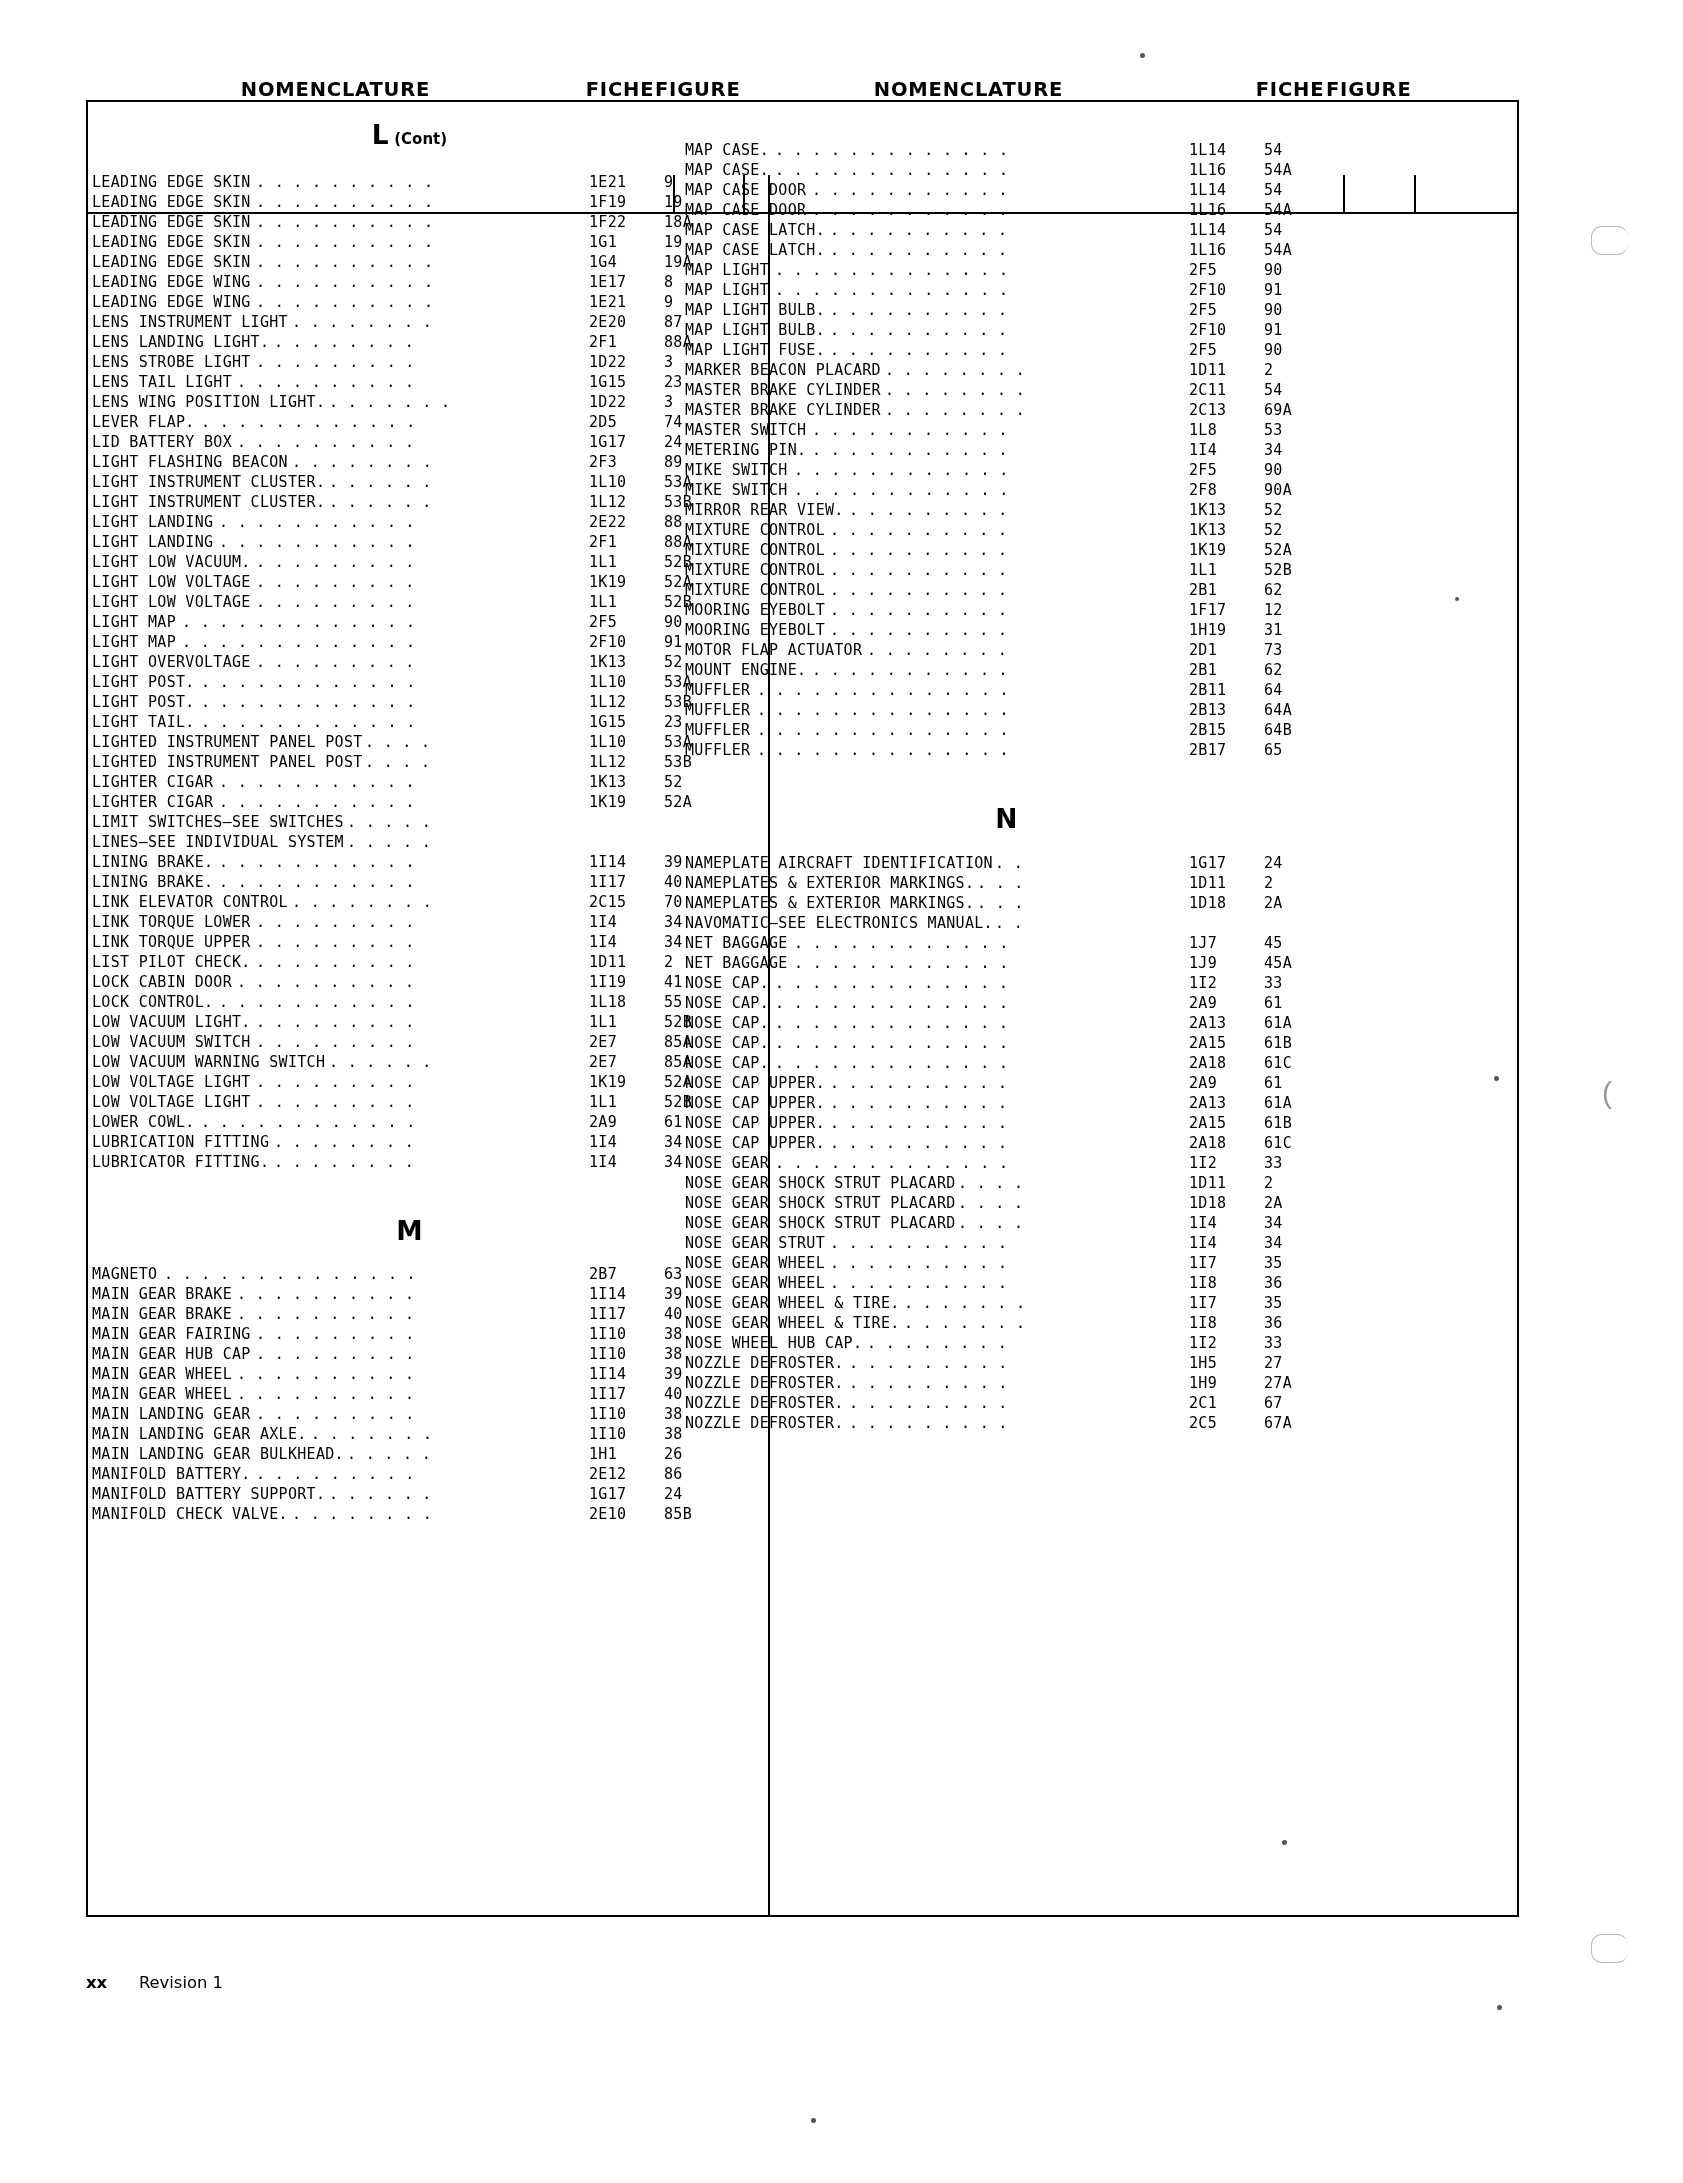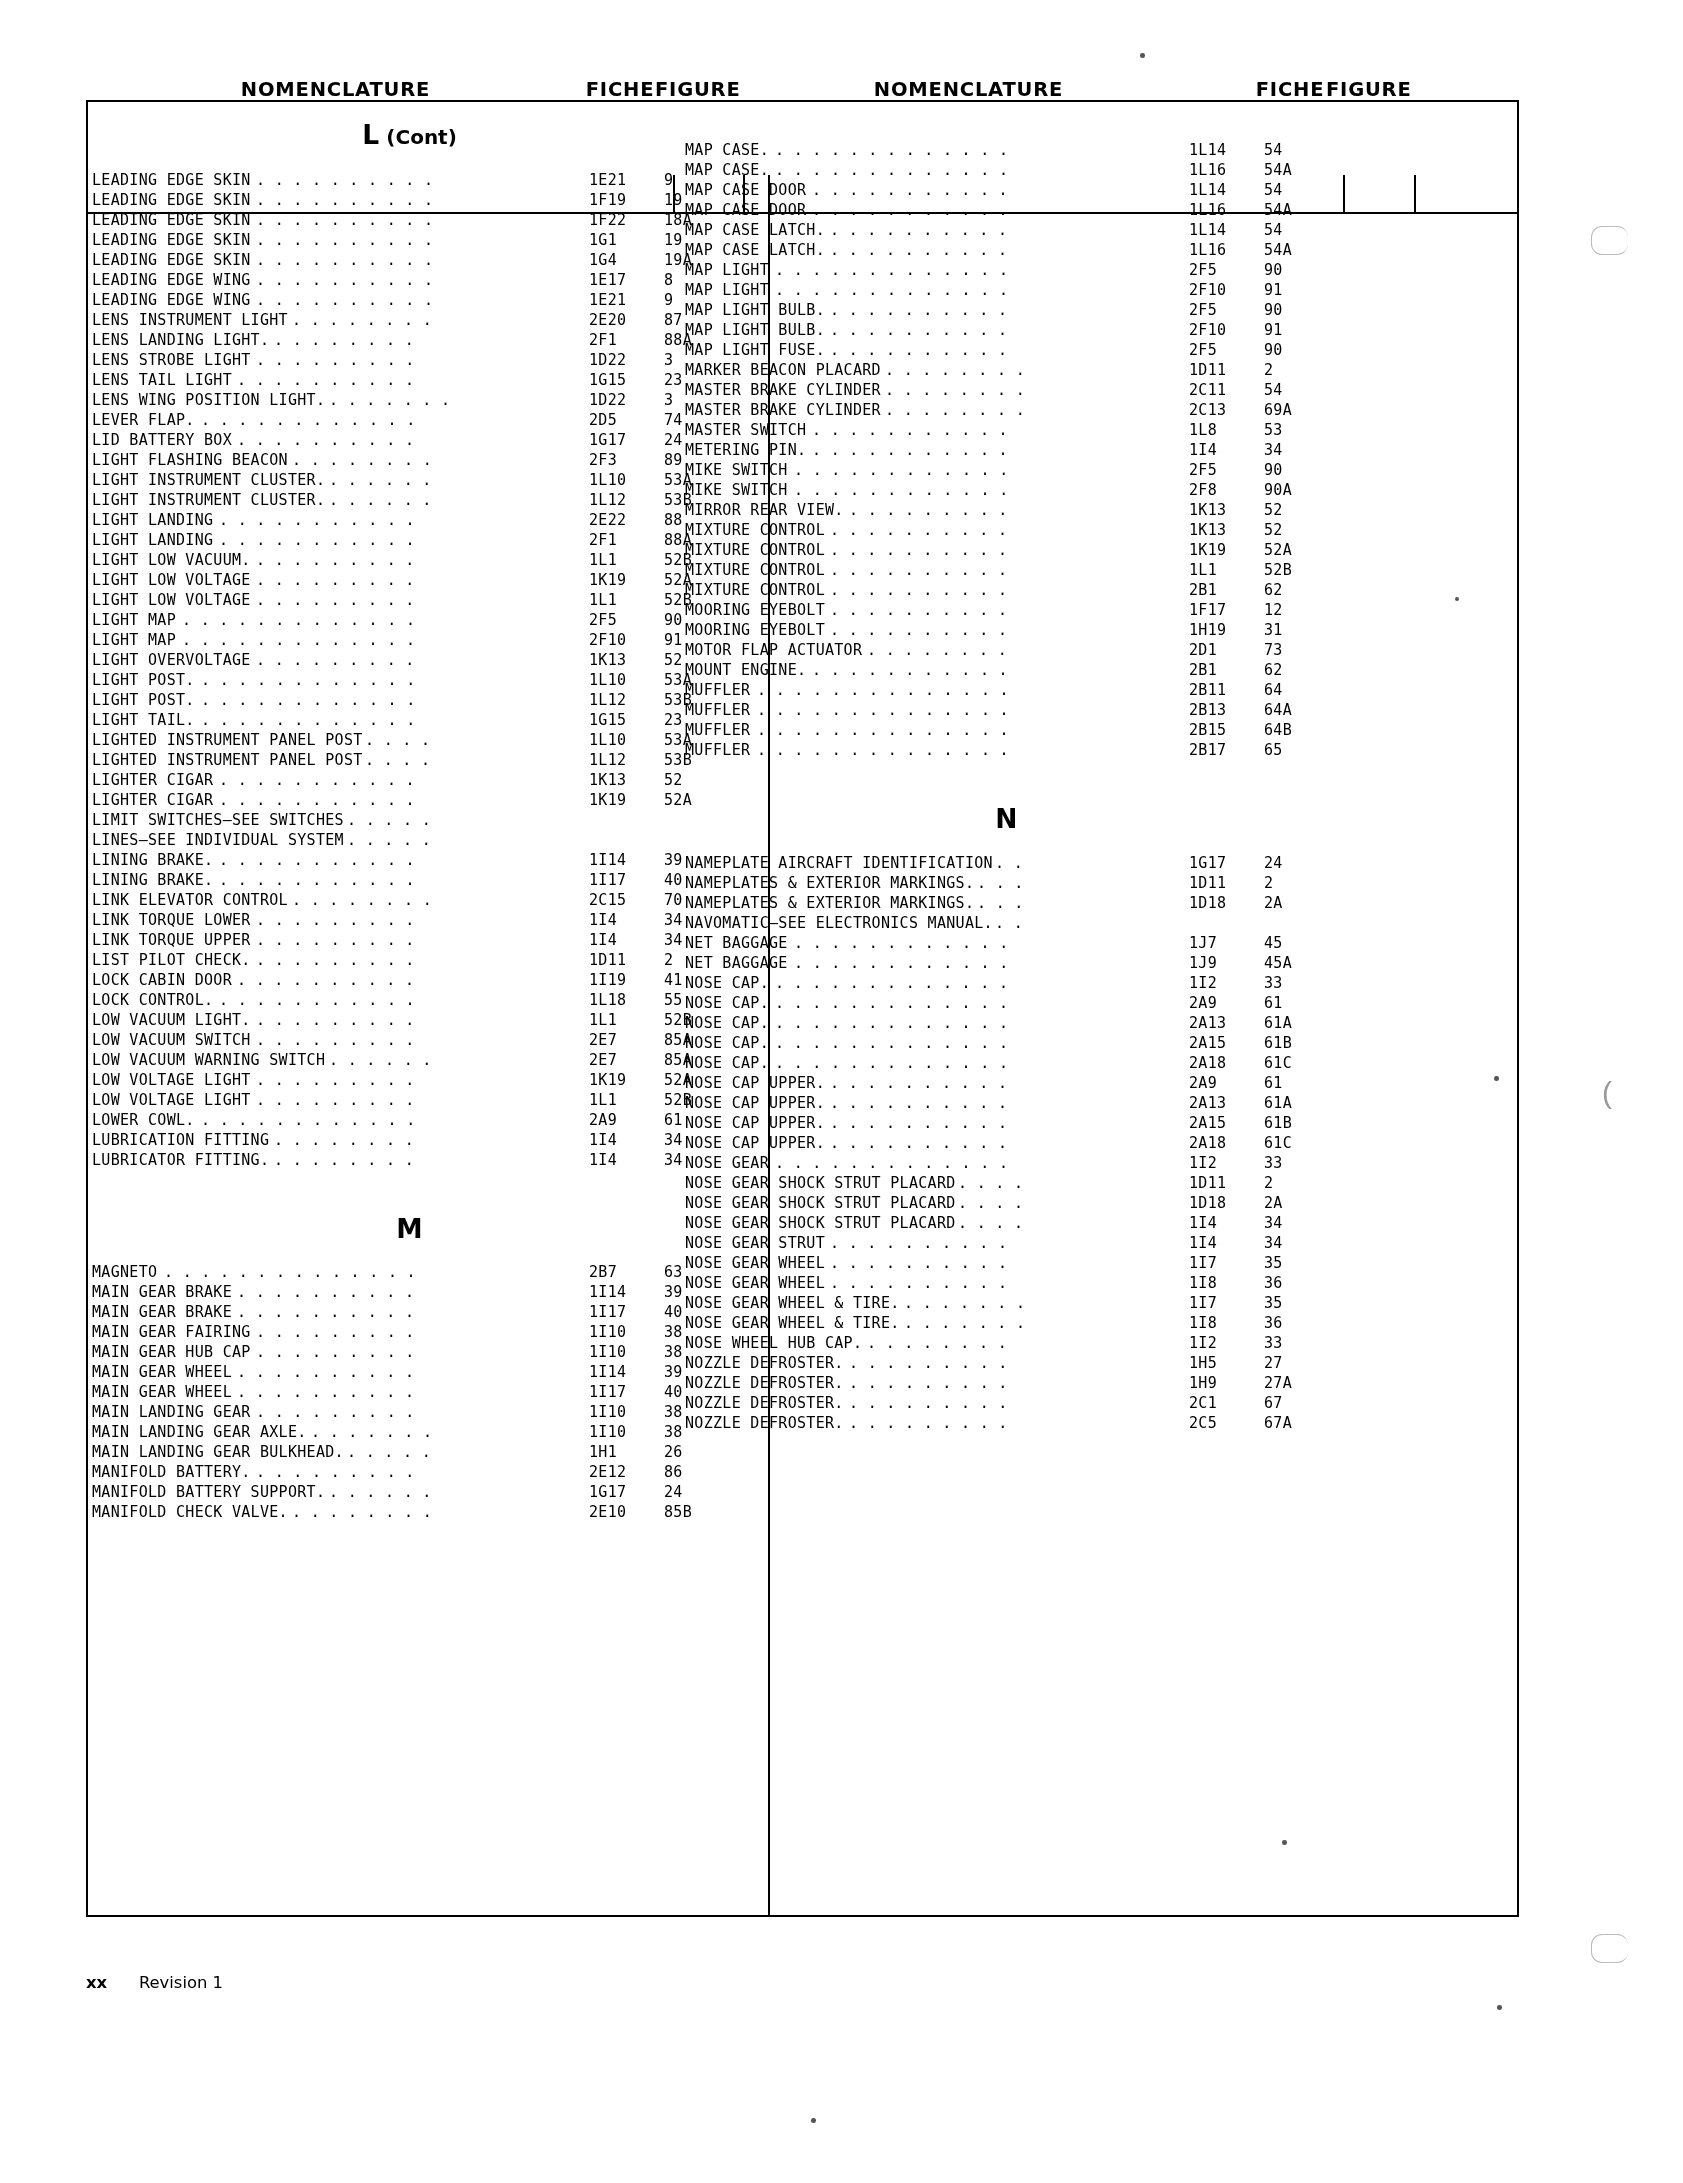--- a/index.html
+++ b/index.html
@@ -115,21 +115,21 @@
   .col-right { left: 685px; width: 643px; }
 
   .section-letter {
     text-align: center;
     font-family: "DejaVu Sans", sans-serif;
     font-weight: bold;
     font-size: 26.5px;
     padding-top: 7.8px;
   }
   .section-letter .cont {
-    font-size: 20px;
+    font-size: 15px;
     font-weight: bold;
     letter-spacing: 0;
   }
   .spacer-lg { height: 41px; }
   .spacer-md { height: 23.4px; }
 
   .row {
     position: relative;
     height: 20px;
     white-space: nowrap;

